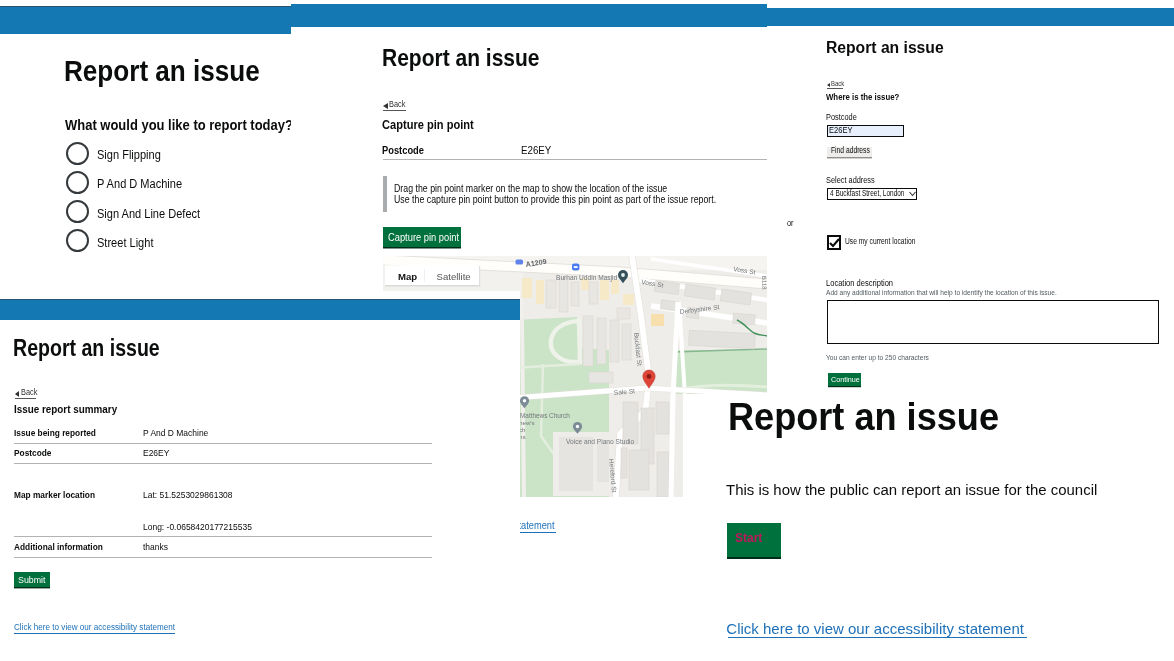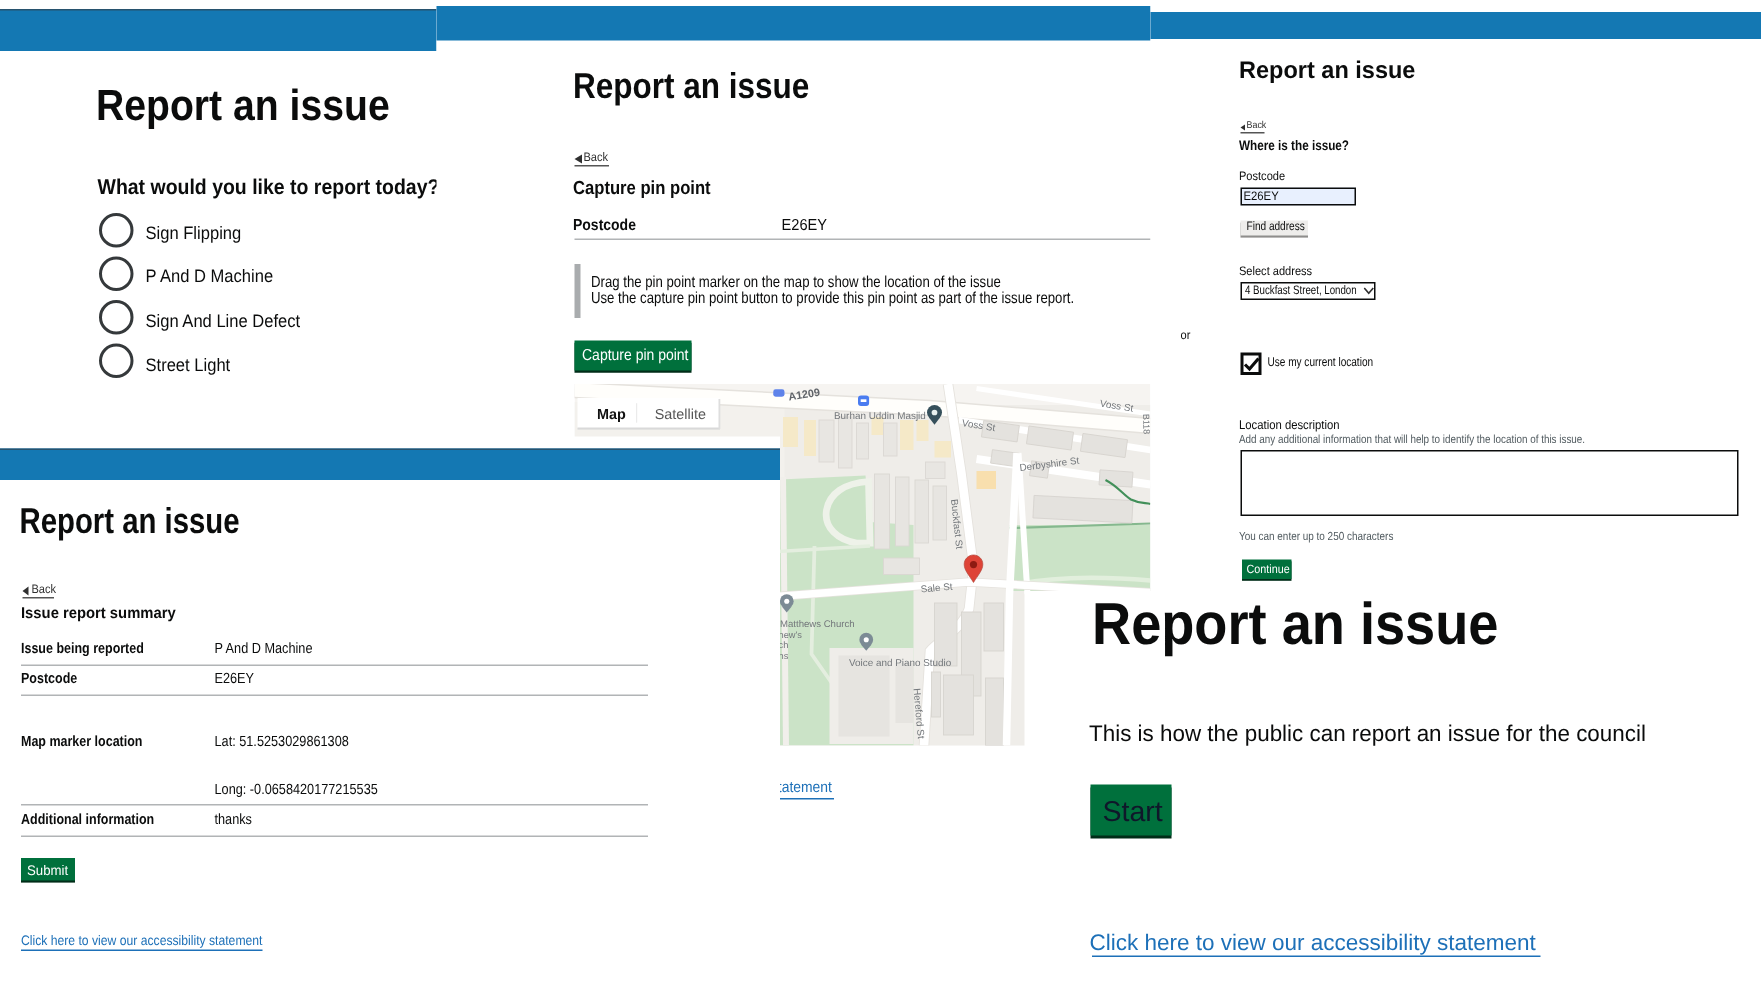--- a/index.html
+++ b/index.html
@@ -226,15 +226,15 @@
 <div class="t" style="left:142.5px;top:542.2px;font-size:9.8px;transform:scaleX(0.865);">thanks</div>
 <div class="a" style="left:14px;top:557.3px;width:418.4px;height:0.9px;background:#b1b4b6"></div>
 <div class="a" style="left:14px;top:572.1px;width:36px;height:15.3px;background:#00703c;box-shadow:0 1.4px 0 #002d18"></div>
 <div class="t" style="left:17.9px;top:575.9px;font-size:9.3px;transform:scaleX(0.950);color:#fff;">Submit</div>
 <div class="t" id="dlink" style="left:13.6px;top:623.2px;font-size:9.2px;transform:scaleX(0.883);color:#1d70b8;">Click here to view our accessibility statement</div>
 <div class="a" style="left:14px;top:633.3px;width:161px;height:0.9px;background:#1d70b8"></div>
 <div class="a" style="left:683px;top:393.5px;width:491px;height:267.5px;background:#fff"></div>
 <div class="t" id="eh" style="left:727.5px;top:397.3px;font-size:39.4px;font-weight:bold;transform:scaleX(0.917);">Report an issue</div>
 <div class="t" id="esub" style="left:726.3px;top:481.5px;font-size:15.1px;transform:scaleX(0.990);">This is how the public can report an issue for the council</div>
 <div class="a" style="left:727.4px;top:522.6px;width:53.3px;height:34.3px;background:#00703c;box-shadow:0 2px 0 #002d18"></div>
-<div class="t" style="left:735.0px;top:531.8px;font-size:19px;transform:scaleX(1.000);color:#0f172a;">Start</div>
+<div class="t" style="left:735.0px;top:531.8px;font-size:12px;transform:scaleX(1.000);color:#be185d;font-weight:bold;">Start</div>
 <div class="t" id="elink" style="left:726.3px;top:621.0px;font-size:15.0px;transform:scaleX(1.000);color:#1d70b8;">Click here to view our accessibility statement</div>
 <div class="a" style="left:727.5px;top:637.3px;width:299px;height:1.2px;background:#1d70b8"></div>
 </div>
 </body></html>

